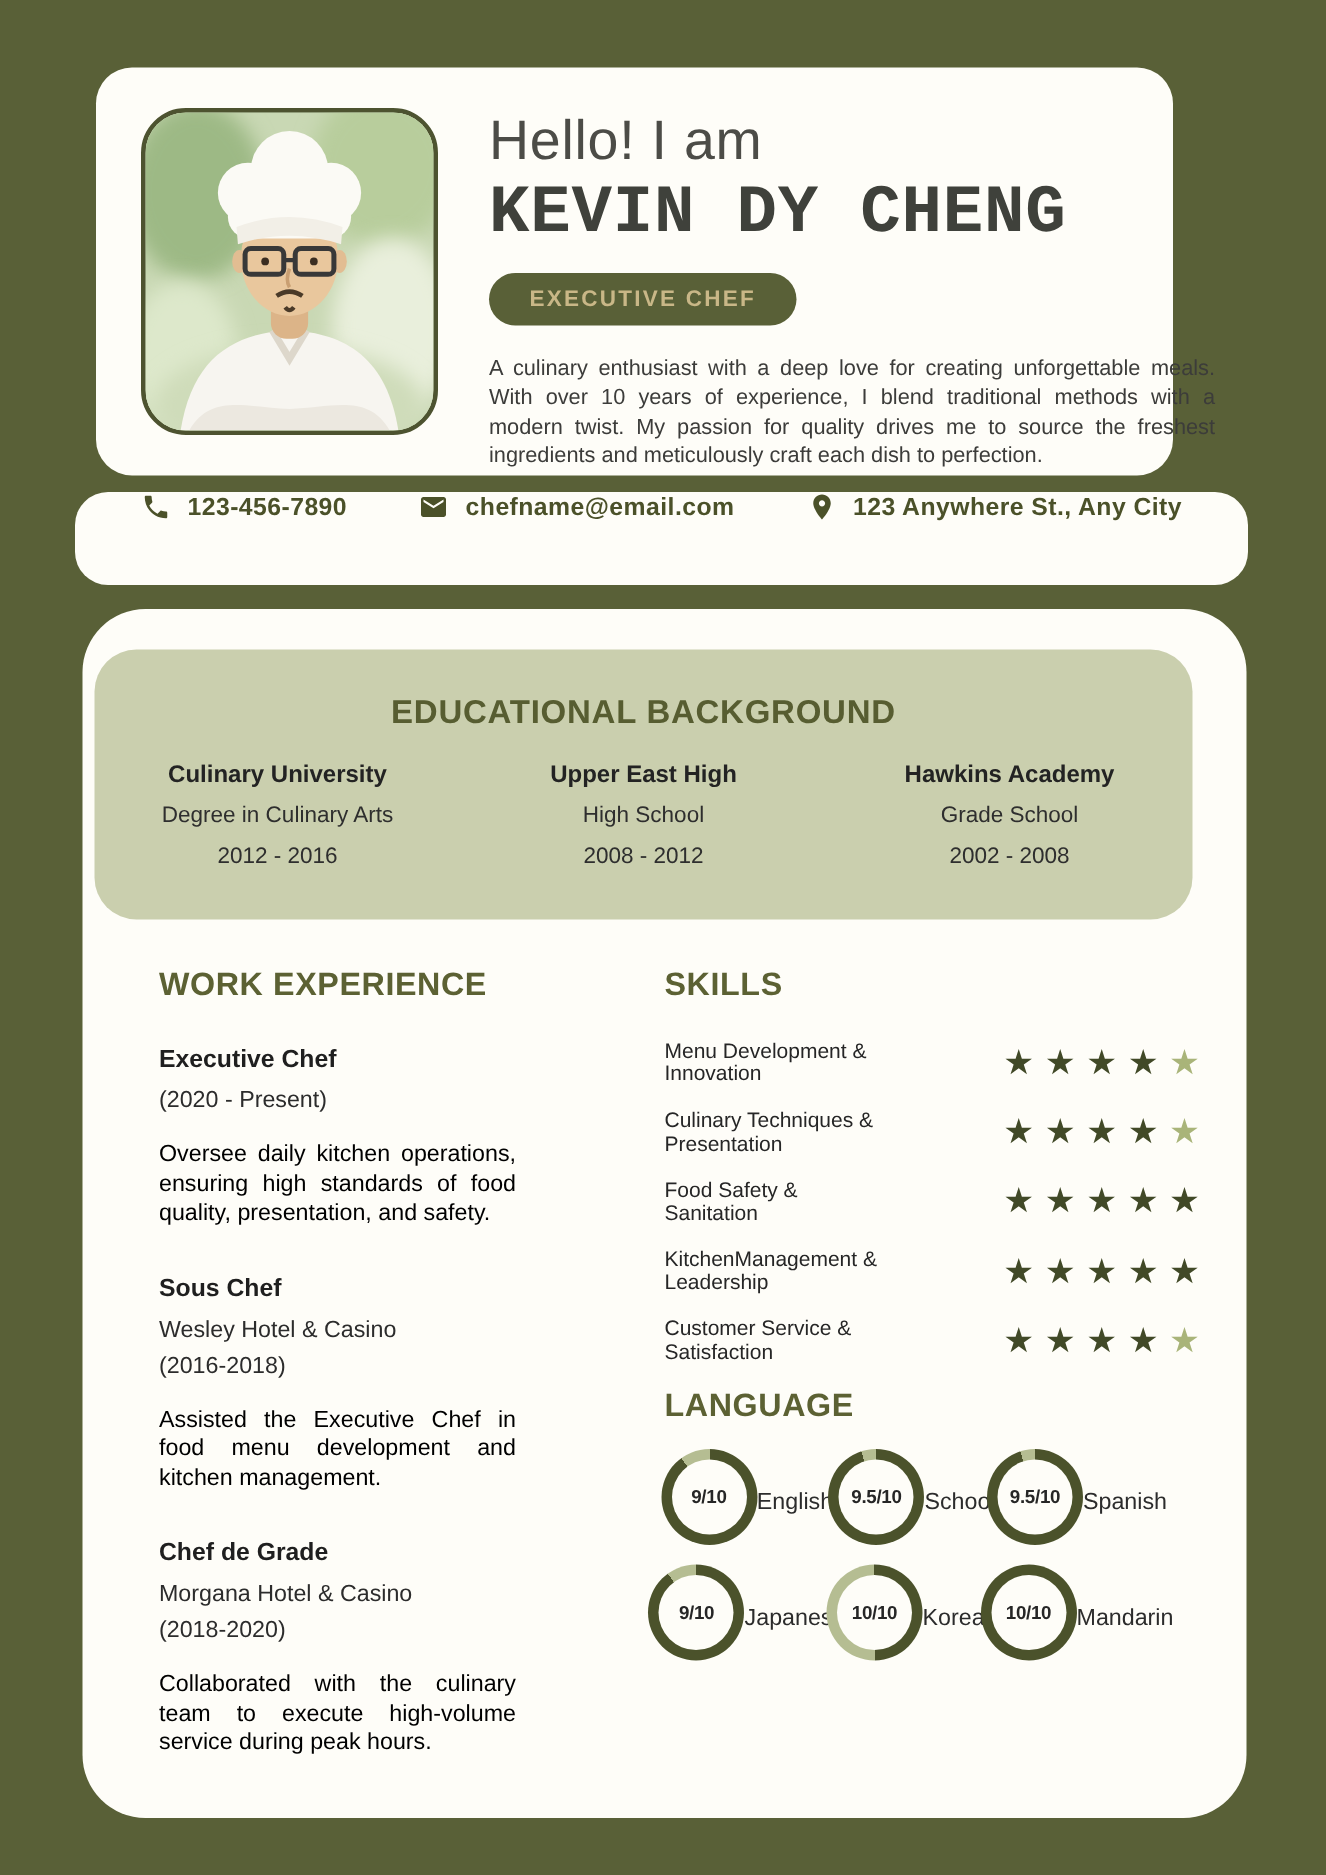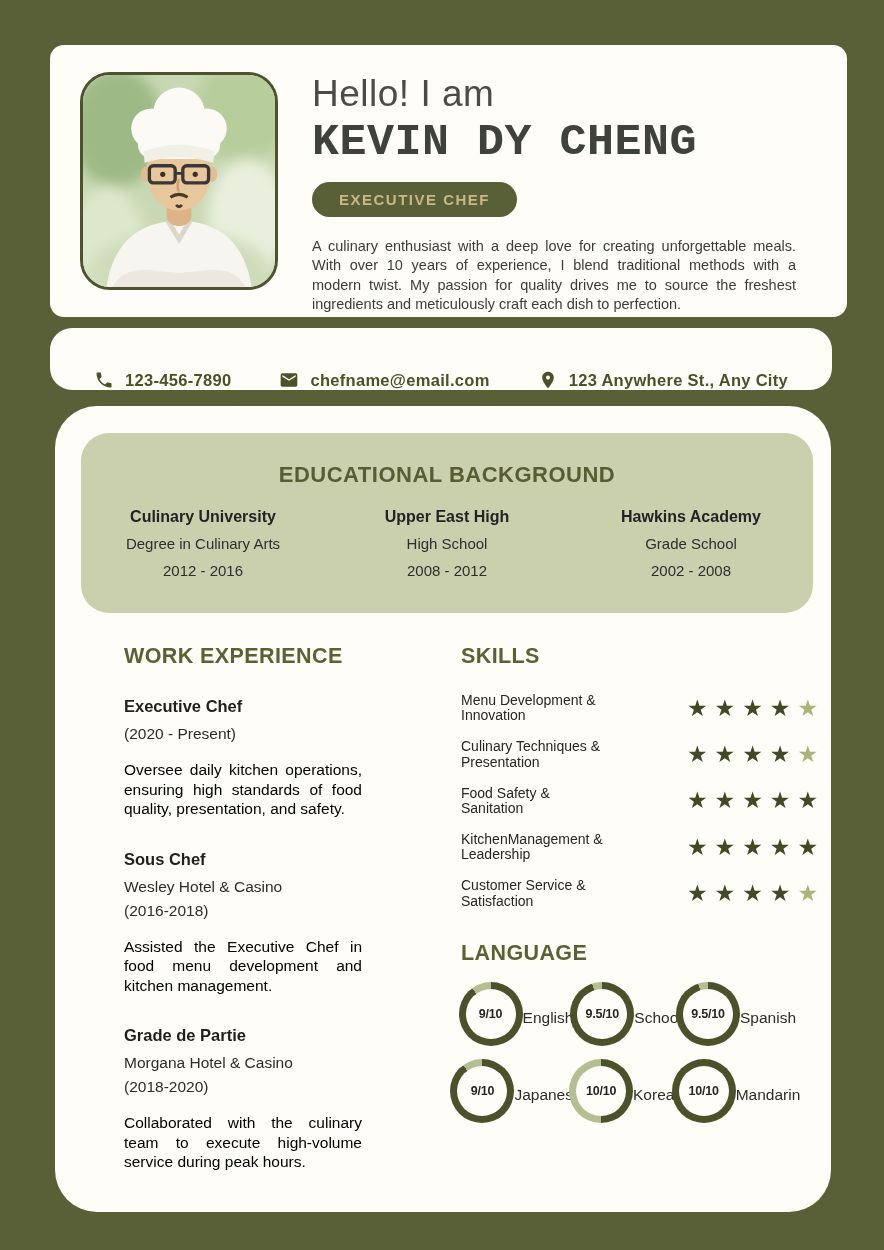--- a/index.html
+++ b/index.html
@@ -1,76 +1,76 @@
 <!DOCTYPE html>
 <html><head>
 <meta charset="utf-8">
 <style>
   * { margin:0; padding:0; box-sizing:border-box; }
   html,body { background:#596037; }
   body { font-family:"Liberation Sans", sans-serif; }
   .page { position:relative; width:884px; height:1250px; background:#596037; overflow:hidden; margin:0 auto; }
 
   
-  .hero-card { position:absolute; left:50px; top:45px; width:797px; height:272px;
-               background:#fefdf8; border-radius:14px; }
+  .hero-card { position:absolute; left:64px; top:45px; width:718px; height:272px;
+               background:#fefdf8; border-radius:24px; }
   .photo-frame { position:absolute; left:30px; top:27px; width:198px; height:218px;
                  border:3px solid #4d5330; border-radius:30px; overflow:hidden; background:#c9d8b4; }
   .photo-frame svg { display:block; width:100%; height:100%; }
   .hero-text { position:absolute; left:262px; top:28px; width:490px; }
   .greeting { font-size:37px; font-weight:400; color:#4c4c47; letter-spacing:0.5px; }
   .name { font-size:45px; font-weight:800; color:#3f413b; letter-spacing:0.5px; margin-top:2px;font-family:Liberation Mono, monospace; }
   .badge { display:inline-block; margin-top:14px; background:#596037; color:#c9b787;
            font-size:15px; font-weight:700; letter-spacing:1.5px; padding:9px 27px;
            border-radius:18px; }
   .summary { margin-top:20px; width:484px; font-size:14.5px; line-height:1.33; color:#3c3c3a;
              text-align:justify; }
 
   
   .contact-bar { position:absolute; left:50px; top:328px; width:782px; height:62px;
-                 background:#fefdf8; border-radius:22px; display:flex; align-items:flex-end;
+                 background:#fefdf8; border-radius:22px; display:flex; align-items:flex-start;
                  justify-content:space-between; padding:0 44px; }
   .contact-item { display:flex; align-items:center; gap:11px; }
   .contact-item svg { width:20px; height:20px; fill:#4b5129; flex:none; }
   .contact-text { font-size:16.5px; font-weight:700; color:#4b5129; letter-spacing:0.3px; }
 
   
   .main-card { position:absolute; left:55px; top:406px; width:776px; height:806px;
                background:#fefdf8; border-radius:42px; }
 
-  .edu-box { position:absolute; left:26px; top:27px; width:732px; height:180px;
+  .edu-box { position:absolute; left:8px; top:27px; width:732px; height:180px;
              background:#cacfae; border-radius:28px; text-align:center; padding-top:29px; }
   .edu-title { font-size:22px; font-weight:800; color:#575d31; letter-spacing:0.5px; }
   .edu-grid { display:grid; grid-template-columns:1fr 1fr 1fr; margin-top:20px; }
   .edu-school { font-size:16px; font-weight:700; color:#232323; }
   .edu-degree { font-size:15px; color:#2e2e2e; margin-top:9px; }
   .edu-years  { font-size:15px; color:#2e2e2e; margin-top:10px; }
 
-  .columns { position:absolute; left:69px; top:238px; width:694px; display:flex; }
+  .columns { position:absolute; left:51px; top:238px; width:694px; display:flex; }
   .col-work { width:238px; margin-right:99px; flex:none; }
   .col-right { flex:1; }
 
   .sec-title { font-size:21.5px; font-weight:800; color:#5c6133; letter-spacing:0.4px; }
 
   
   .job { margin-top:28px; }
   .job-role { font-size:16.5px; font-weight:700; color:#1f1f1f; margin-bottom:6px; }
   .job-line { font-size:15.5px; color:#2c2c2c; line-height:1.55; }
   .job-desc { margin-top:14px; margin-bottom:31px; font-size:15.5px; color:#000000;
               line-height:1.26; text-align:justify; }
 
   
   .skills-list { margin-top:24px; }
   .skill-row { display:flex; align-items:center; justify-content:space-between; margin-bottom:15.5px; }
   .skill-label { font-size:14px; color:#262626; line-height:1.1; }
   .stars { display:flex; gap:7px; }
   .star { font-size:23px; line-height:1; }
 
   
-  .lang-title { margin-top:32px; }
+  .lang-title { margin-top:16px; }
   .lang-grid { display:grid; grid-template-columns:110px 110px 110px; row-gap:13px;
                margin-top:16px; justify-items:center; }
   .lang-item { display:flex; flex-direction:row; align-items:center; }
   .ring { width:64px; height:64px; border-radius:50%; display:flex; align-items:center;
           justify-content:center; }
   .ring-inner { width:50px; height:50px; border-radius:50%; background:#fefdf8; display:flex;
                 align-items:center; justify-content:center; }
   .ring-score { font-size:12.5px; font-weight:700; color:#262626; letter-spacing:-0.2px; }
   .lang-name { margin-top:9px; font-size:15.5px; color:#2c2c2c; }
 </style>
@@ -179,21 +179,21 @@
         </div>
 
         <div class="job">
           <div class="job-role">Sous Chef</div>
           <div class="job-line">Wesley Hotel &amp; Casino</div>
           <div class="job-line">(2016-2018)</div>
           <div class="job-desc">Assisted the Executive Chef in food menu development and kitchen management.</div>
         </div>
 
         <div class="job">
-          <div class="job-role">Grade de Partie</div>
+          <div class="job-role">Chef de Grade</div>
           <div class="job-line">Morgana Hotel &amp; Casino</div>
           <div class="job-line">(2018-2020)</div>
           <div class="job-desc">Collaborated with the culinary team to execute high-volume service during peak hours.</div>
         </div>
       </div>
 
       <div class="col-right">
         <div class="sec-title">SKILLS</div>
 
         <div class="skills-list">

